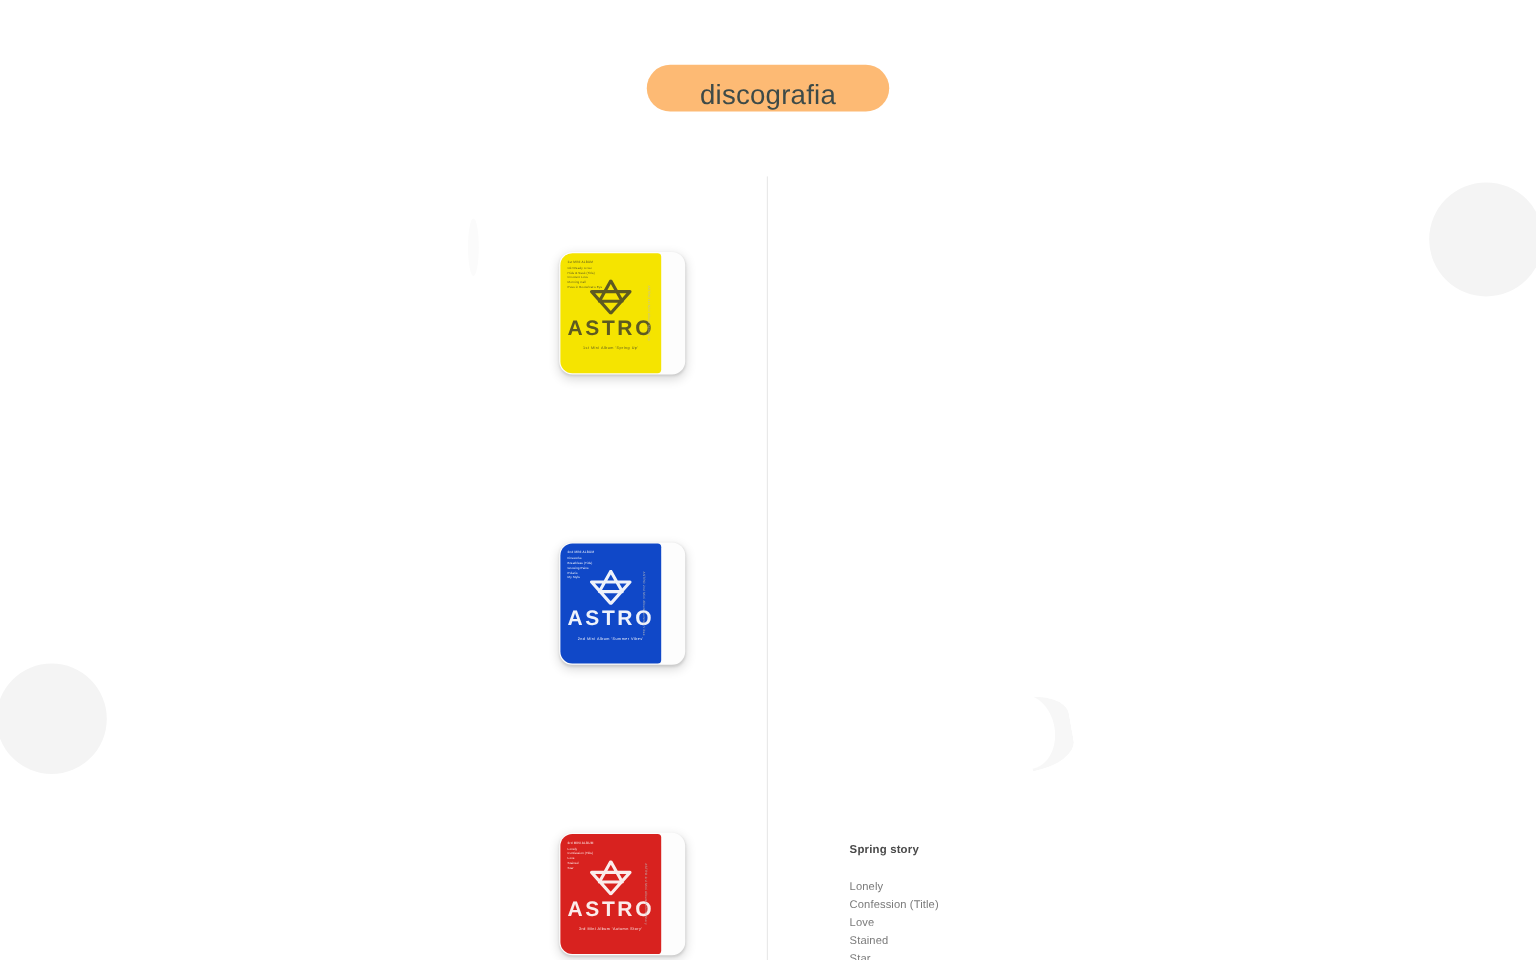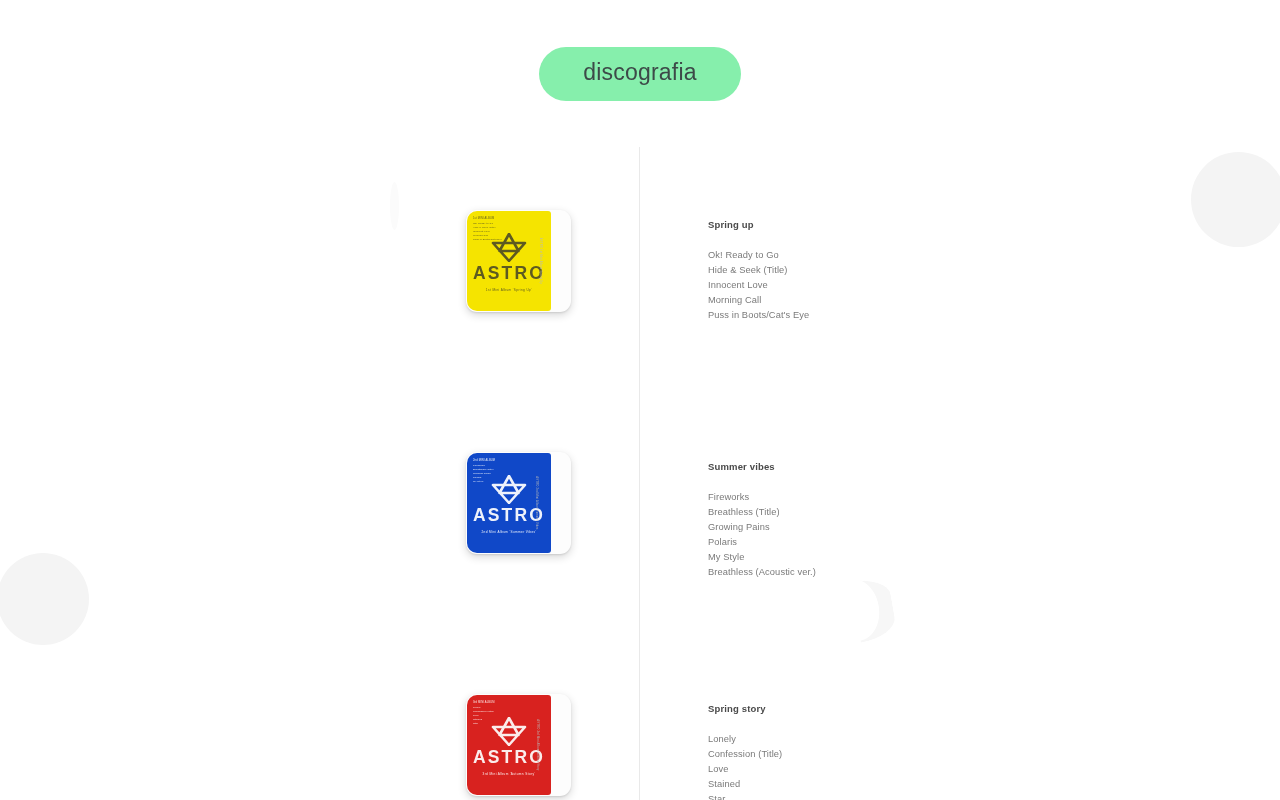--- a/index.html
+++ b/index.html
@@ -63,23 +63,23 @@
   .page-header {
     position: absolute;
     top: 0; left: 0; right: 0;
     height: 147px;
     z-index: 3;
     display: flex;
     align-items: center;
     justify-content: center;
   }
   #title-pill {
-    background: #86efac;
+    background: #fdba74;
     border-radius: 40px;
-    padding: 14px 44px 17px;
+    padding: 14px 44px 2px;
     min-width: 140px;
     text-align: center;
   }
   #page-title {
     font-size: 23px;
     font-weight: 400;
     letter-spacing: 0.2px;
     color: #3d4a48;
     line-height: 1;
     white-space: nowrap;
@@ -269,30 +269,20 @@
               <path d="M18 1 L27.5 18 L8.5 18 Z M2 10 L34 10 L18 28 Z" fill="none" stroke="#5d5a21" stroke-width="2.6" stroke-linejoin="round"></path>
             </svg>
             <div class="wordmark">ASTRO</div>
             <div class="sleeve-sub">1st Mini Album 'Spring Up'</div>
           </div>
         </div>
         <div class="spine-text">ASTRO 1st Mini Album Spring Up</div>
       </div>
     </div>
 
-    <div class="album-info" style="top:73px;">
-      <h2 class="album-name">Spring up</h2>
-      <ul class="track-list">
-        <li>Ok! Ready to Go</li>
-        <li>Hide &amp; Seek (Title)</li>
-        <li>Innocent Love</li>
-        <li>Morning Call</li>
-        <li>Puss in Boots/Cat's Eye</li>
-      </ul>
-    </div>
   </section>
 
   <section class="album-row" style="top:0;">
     <div class="cover-wrap" style="top:63px;">
       <div class="case">
         <div class="sleeve blue">
           <div class="sleeve-tracks">
             <div class="st-head">2nd MINI ALBUM</div>
             <div class="st-item">Fireworks</div>
             <div class="st-item">Breathless (Title)</div>
@@ -305,31 +295,20 @@
               <path d="M18 1 L27.5 18 L8.5 18 Z M2 10 L34 10 L18 28 Z" fill="none" stroke="#eef2fb" stroke-width="2.6" stroke-linejoin="round"></path>
             </svg>
             <div class="wordmark">ASTRO</div>
             <div class="sleeve-sub">2nd Mini Album 'Summer Vibes'</div>
           </div>
         </div>
         <div class="spine-text">ASTRO 2nd Mini Album Summer Vibes</div>
       </div>
     </div>
 
-    <div class="album-info" style="top:73px;">
-      <h2 class="album-name">Summer vibes</h2>
-      <ul class="track-list">
-        <li>Fireworks</li>
-        <li>Breathless (Title)</li>
-        <li>Growing Pains</li>
-        <li>Polaris</li>
-        <li>My Style</li>
-        <li>Breathless (Acoustic ver.)</li>
-      </ul>
-    </div>
   </section>
 
   <section class="album-row" style="top:0;">
     <div class="cover-wrap" style="top:63px;">
       <div class="case">
         <div class="sleeve red">
           <div class="sleeve-tracks">
             <div class="st-head">3rd MINI ALBUM</div>
             <div class="st-item">Lonely</div>
             <div class="st-item">Confession (Title)</div>

